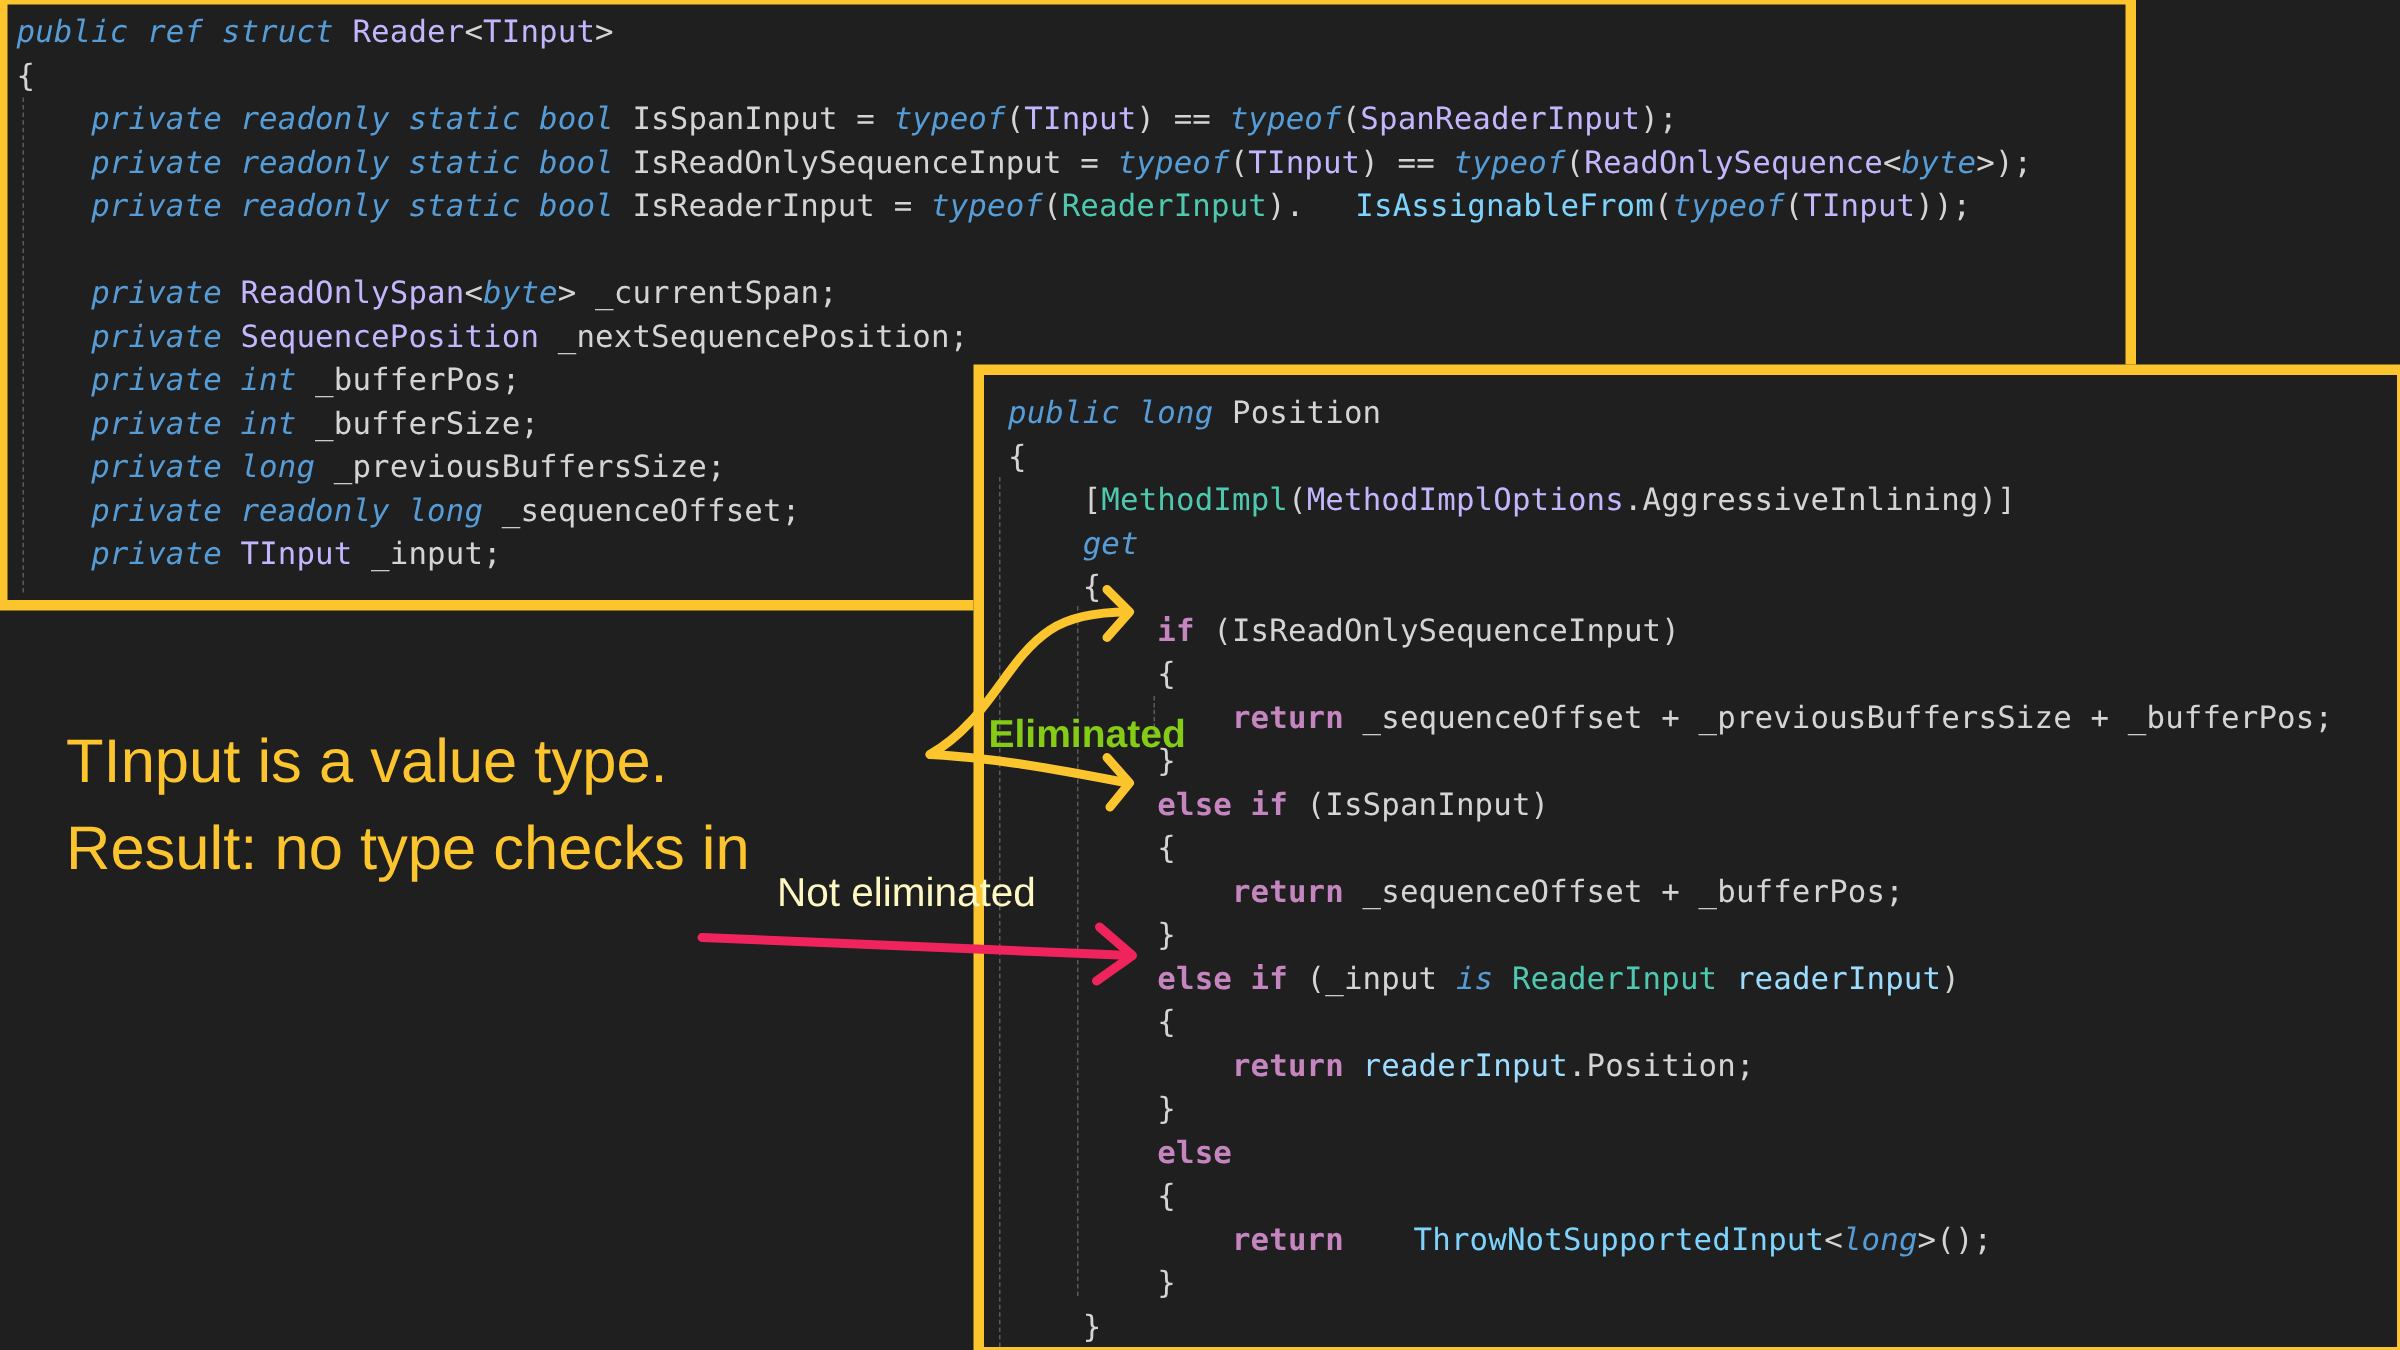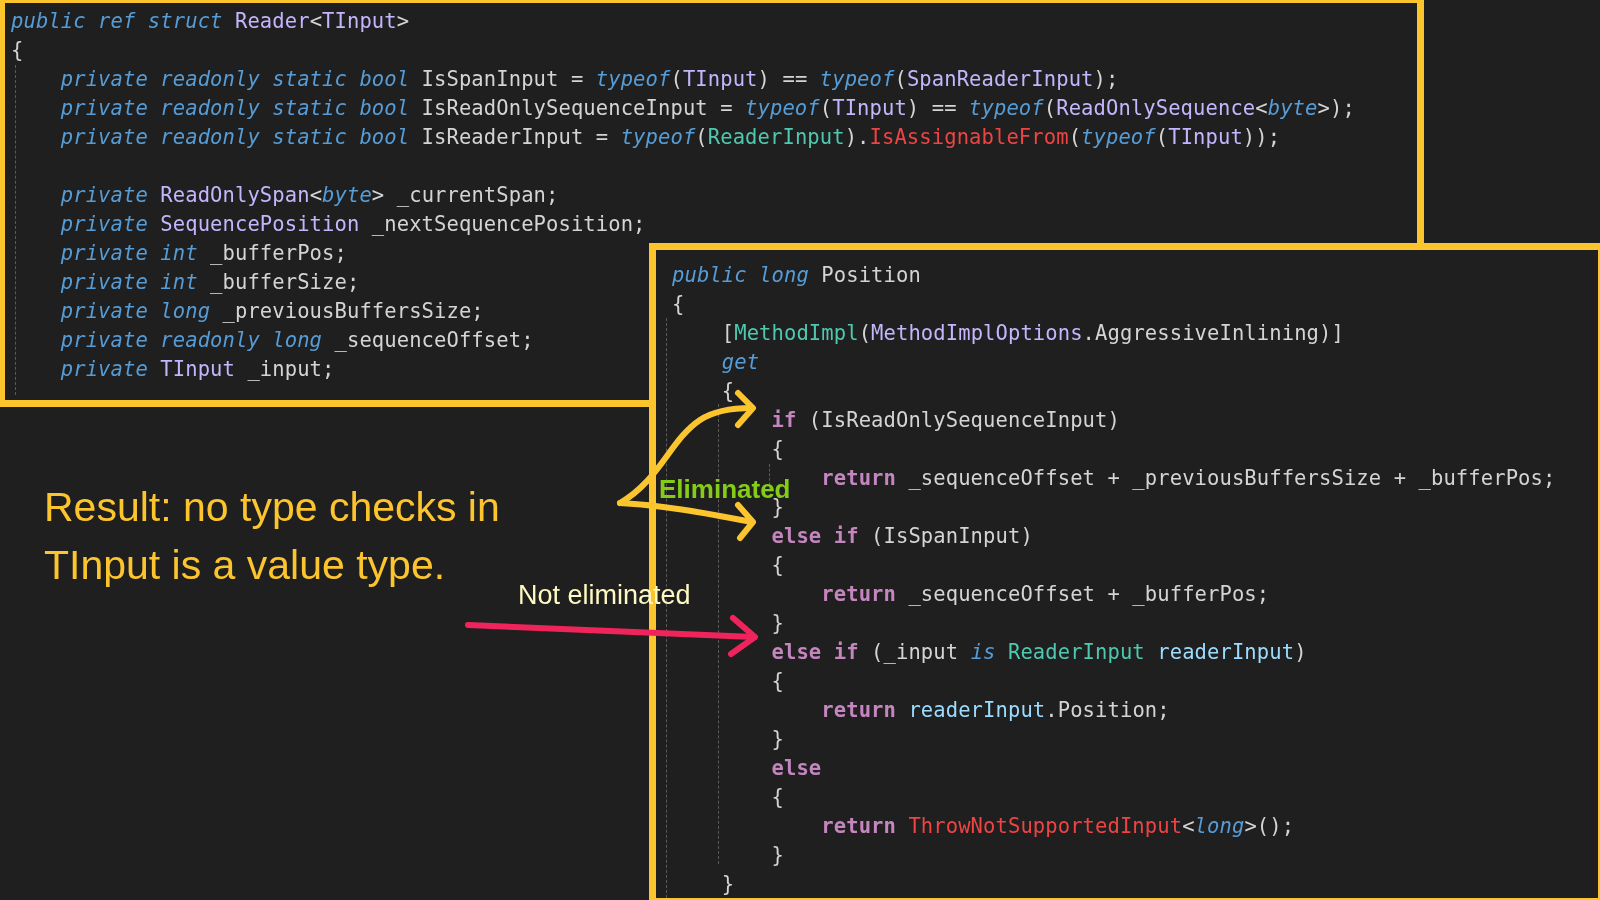--- a/index.html
+++ b/index.html
@@ -15,21 +15,21 @@
   #top-box { left:-2px; top:-4px; width:1426px; height:411px; z-index:1; }
   #bottom-box { left:649px; top:243px; width:956px; height:662px; z-index:2; }
   .code { position:absolute; font-size:20.5px; line-height:29px; white-space:pre; color:#d4d4d4; letter-spacing:0.1px;}
   #top-code { left:6px; top:4px; }
   #bottom-code { left:16px; top:11px; }
   .kw { color:#569cd6;font-style:italic; }
   .ty { color:#4ec9b0; }
   .ty2 { color:#c4b5fd; }
   .ctl { color:#c586c0;font-weight:bold; }
   .var { color:#9cdcfe; }
-  .fn { color:#ef4444; }
+  .fn { color:#7dd3fc;margin-left:34px; }
   .guide {
     position:absolute; width:0; border-left:1px dashed #5a5a5a;
   }
   .annot-text {
     position:absolute; left:44px; top:479px; z-index:5;
     font-family:"Liberation Sans", sans-serif; font-size:41px; line-height:57.5px;
     color:#fdc52d; width:600px;
   }
   .label-elim {
     position:absolute; left:659px; top:474px; z-index:6;
@@ -50,22 +50,22 @@
 </div>
 
 <div id="bottom-box" class="box">
   <div class="guide" style="left:10px;top:68px;height:590px;"></div>
   <div class="guide" style="left:62px;top:154px;height:460px;"></div>
   <div class="guide" style="left:113px;top:214px;height:26px;"></div>
   <div id="bottom-code" class="code"><div><span class="kw">public long </span><span>Position</span></div><div><span>{</span></div><div><span>    [</span><span class="ty">MethodImpl</span><span>(</span><span class="ty2">MethodImplOptions</span><span>.</span><span>AggressiveInlining</span><span>)]</span></div><div><span class="kw">    get</span></div><div><span>    {</span></div><div><span class="ctl">        if</span><span> (IsReadOnlySequenceInput)</span></div><div><span>        {</span></div><div><span class="ctl">            return</span><span> _sequenceOffset + _previousBuffersSize + _bufferPos;</span></div><div><span>        }</span></div><div><span class="ctl">        else if</span><span> (IsSpanInput)</span></div><div><span>        {</span></div><div><span class="ctl">            return</span><span> _sequenceOffset + _bufferPos;</span></div><div><span>        }</span></div><div><span class="ctl">        else if</span><span> (_input </span><span class="kw">is </span><span class="ty">ReaderInput </span><span class="var">readerInput</span><span>)</span></div><div><span>        {</span></div><div><span class="ctl">            return </span><span class="var">readerInput</span><span>.Position;</span></div><div><span>        }</span></div><div><span class="ctl">        else</span></div><div><span>        {</span></div><div><span class="ctl">            return </span><span class="fn">ThrowNotSupportedInput</span><span>&lt;</span><span class="kw">long</span><span>&gt;();</span></div><div><span>        }</span></div><div><span>    }</span></div></div>
 </div>
 
 <div class="annot-text">
+  <div>TInput is a value type.</div>
   <div>Result: no type checks in</div>
-  <div>TInput is a value type.</div>
 </div>
 
 <div class="label-elim">Eliminated</div>
 <div class="label-notelim">Not eliminated</div>
 
 <svg class="arrows" width="1600" height="900">
   <g fill="none" stroke="#fdc52d" stroke-width="6" stroke-linecap="round" stroke-linejoin="round">
     <path d="M620,503 C660,480 670,440 700,420 C715,410 735,408 752,408"></path>
     <path d="M738,393 L753,408 L738,425"></path>
     <path d="M620,503 C660,505 700,512 752,522"></path>

